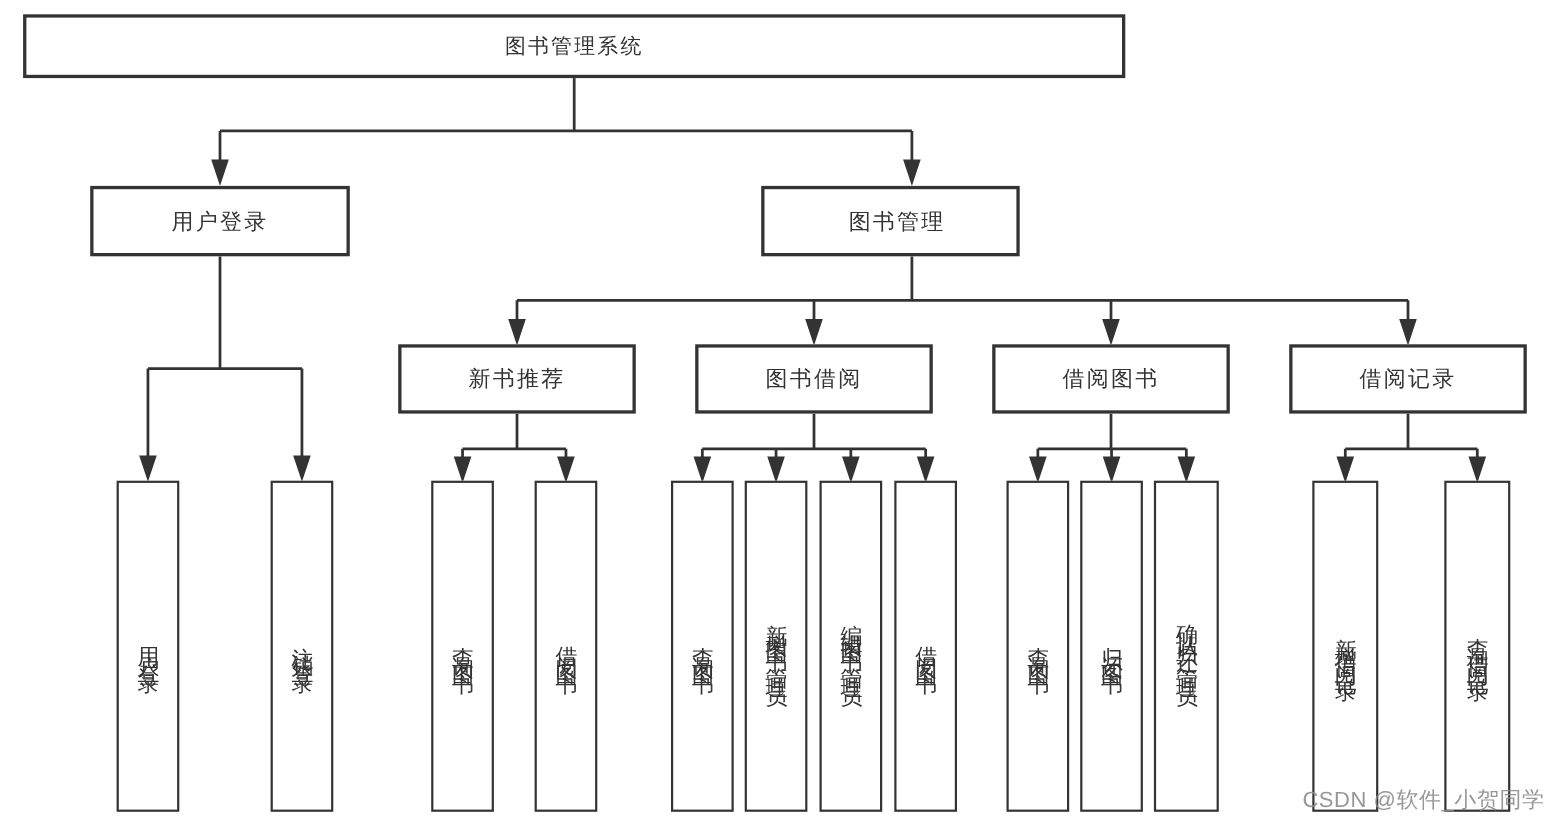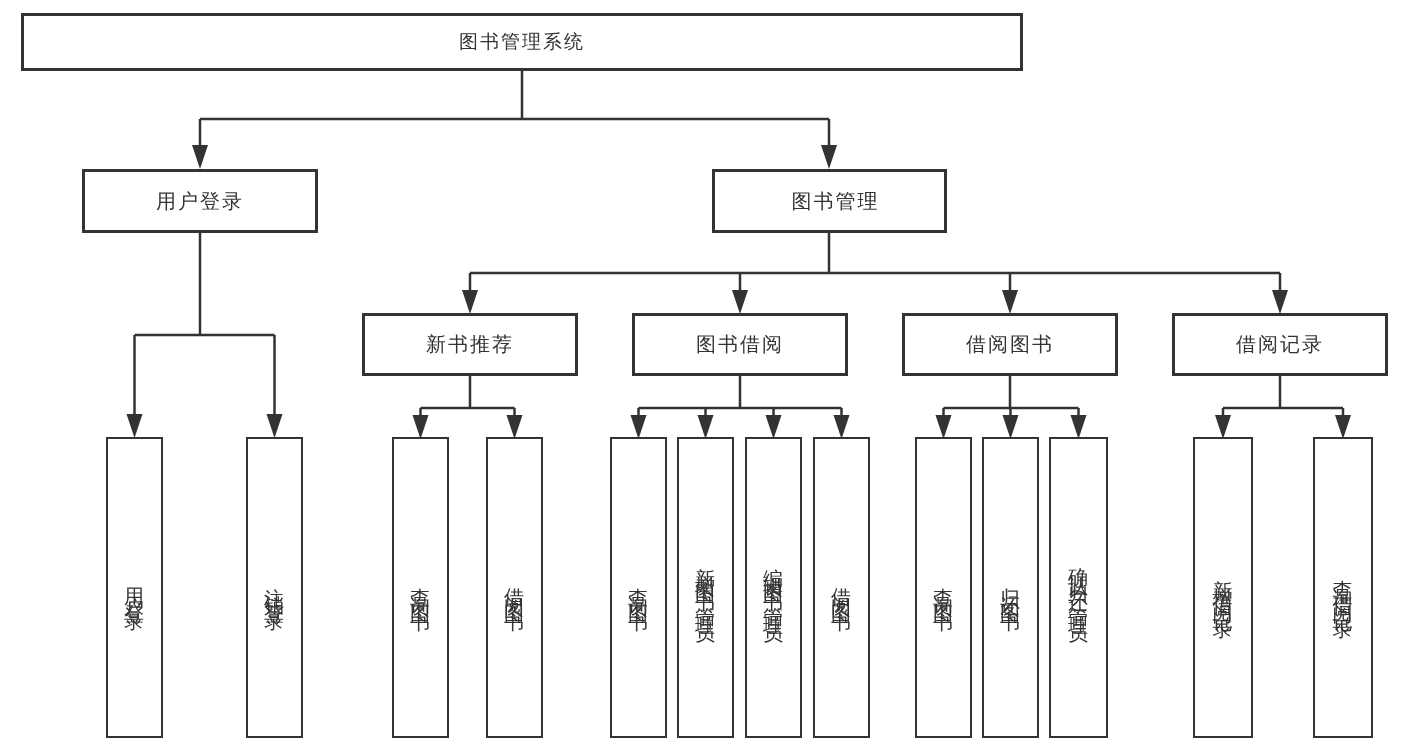--- a/index.html
+++ b/index.html
@@ -111,21 +111,21 @@
     </g>
   </svg>
 
   <div class="node lvl-root" style="left:21px; top:13px; width:1002px; height:58px;">
     <span class="lbl">图书管理系统</span>
   </div>
 
   <div class="node lvl-mid" style="left:82px; top:169px; width:236px; height:64px;">
     <span class="lbl">用户登录</span>
   </div>
-  <div class="node lvl-mid" style="left:712px; top:169px; width:235px; height:64px;padding-left:12px;">
+  <div class="node lvl-mid" style="left:692px; top:169px; width:235px; height:64px;padding-left:12px;">
     <span class="lbl">图书管理</span>
   </div>
 
   <div class="node lvl-mid" style="left:362px; top:313px; width:216px; height:63px;">
     <span class="lbl">新书推荐</span>
   </div>
   <div class="node lvl-mid" style="left:632px; top:313px; width:216px; height:63px;">
     <span class="lbl">图书借阅</span>
   </div>
   <div class="node lvl-mid" style="left:902px; top:313px; width:216px; height:63px;">
@@ -172,14 +172,15 @@
     <span class="lbl">确认归还（管理员）</span>
   </div>
 
   <div class="node leaf" style="left:1193px; top:437px; width:60px; height:301px;">
     <span class="lbl">新增借阅记录</span>
   </div>
   <div class="node leaf" style="left:1313px; top:437px; width:60px; height:301px;">
     <span class="lbl">查询借阅记录</span>
   </div>
 
+  <div class="watermark">CSDN @软件_小贺同学</div>
 
 </div>
 
 </body></html>

